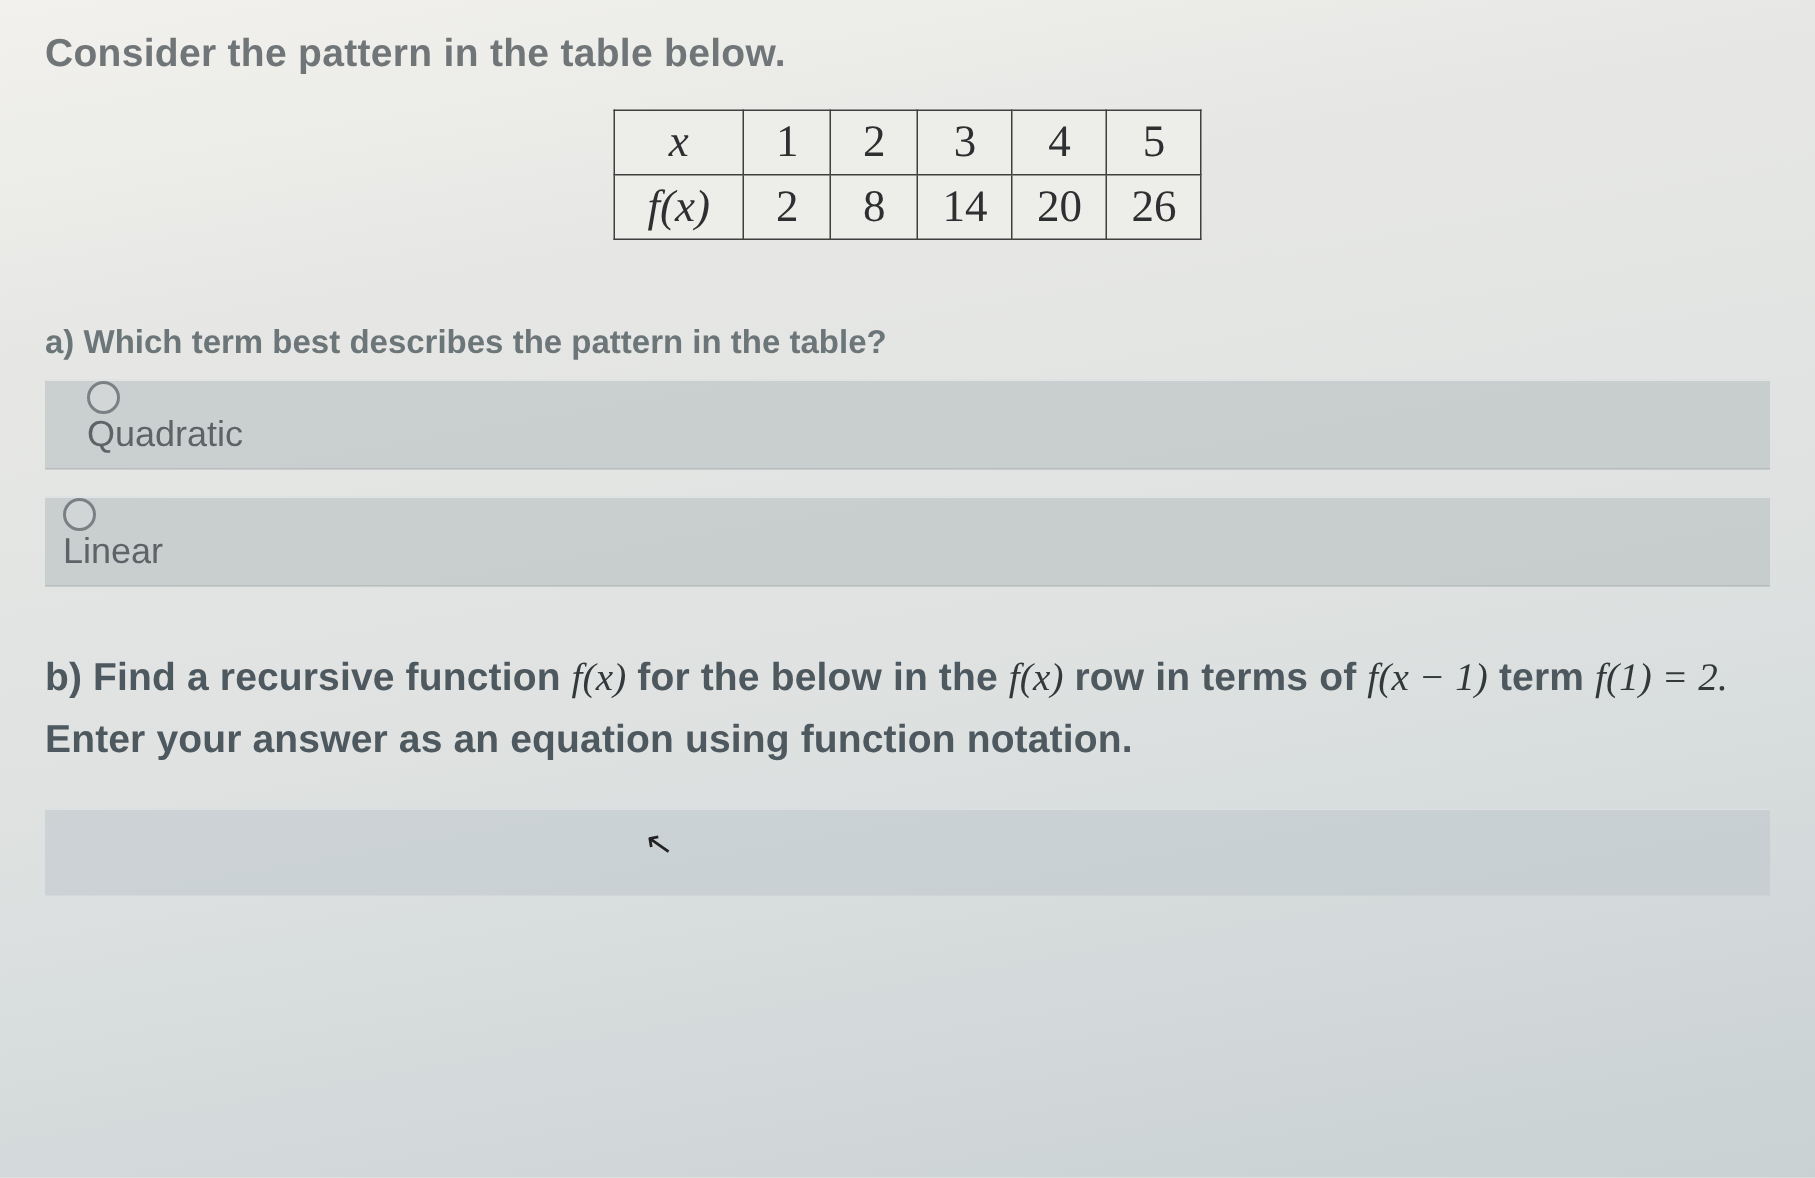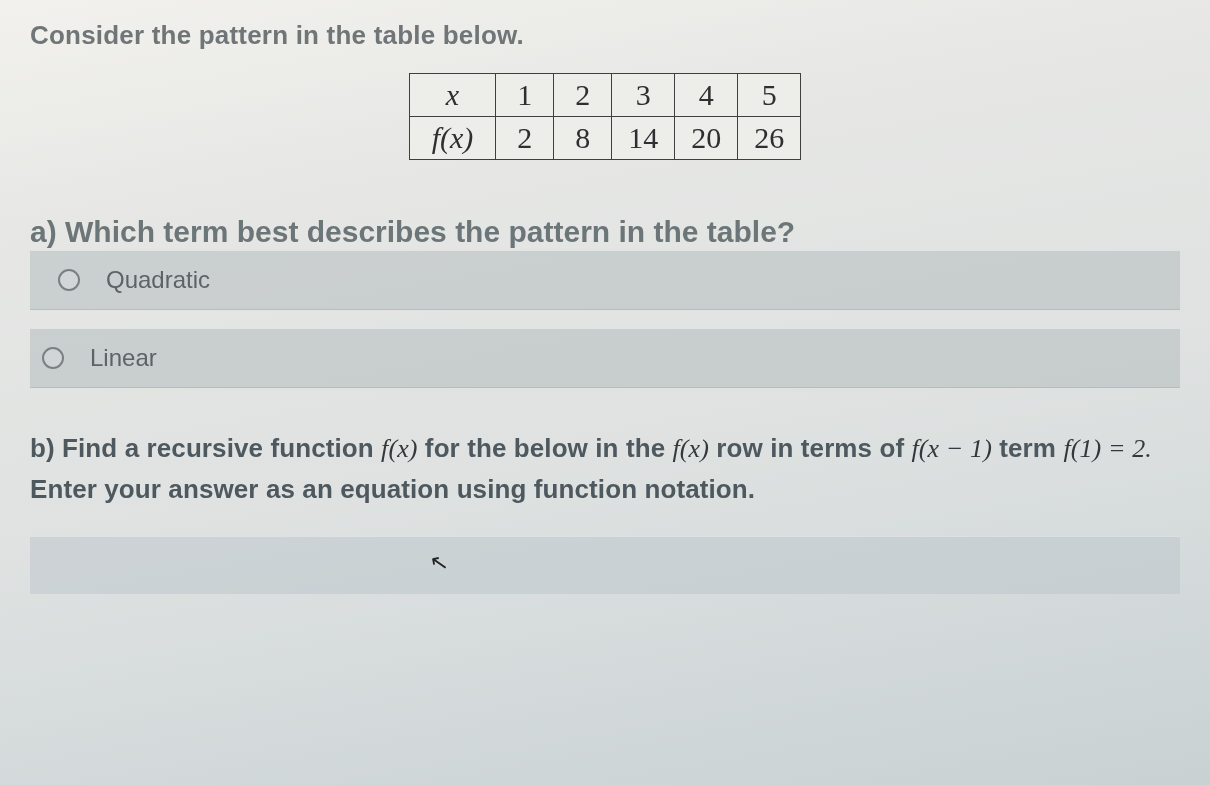--- a/index.html
+++ b/index.html
@@ -39,39 +39,40 @@
     text-align: center;
     min-width: 58px;
     background: #ededea;
   }
   table.data td.hdr {
     font-style: italic;
     padding: 4px 22px;
   }
   table.data td .fn { font-style: italic; }
   .part-label {
-    font-size: 30px;
+    font-size: 22px;
     font-weight: 600;
     color: #6c7679;
-    margin: 0 0 1px 0;
+    margin: 0 0 12px 0;
   }
   .options {
     margin: 0 0 40px 0;
   }
   .opt-row {
     display: flex;
-    align-items: center;
+    align-items: flex-start;
     height: 60px;
     background: rgba(180,187,190,0.55);
     border-top: 1px solid rgba(255,255,255,0.45);
     border-bottom: 1px solid rgba(150,155,157,0.35);
     margin-bottom: 18px;
     padding-left: 28px;
     font-size: 24px;
     color: #5e6367;
+    flex-direction: column;
   }
   .opt-row:last-child { margin-bottom: 0; padding-left: 12px; }
   .radio {
     width: 22px;
     height: 22px;
     border: 2px solid #7a8084;
     border-radius: 50%;
     margin-right: 26px;
     flex: 0 0 auto;
     background: rgba(255,255,255,0.15);

